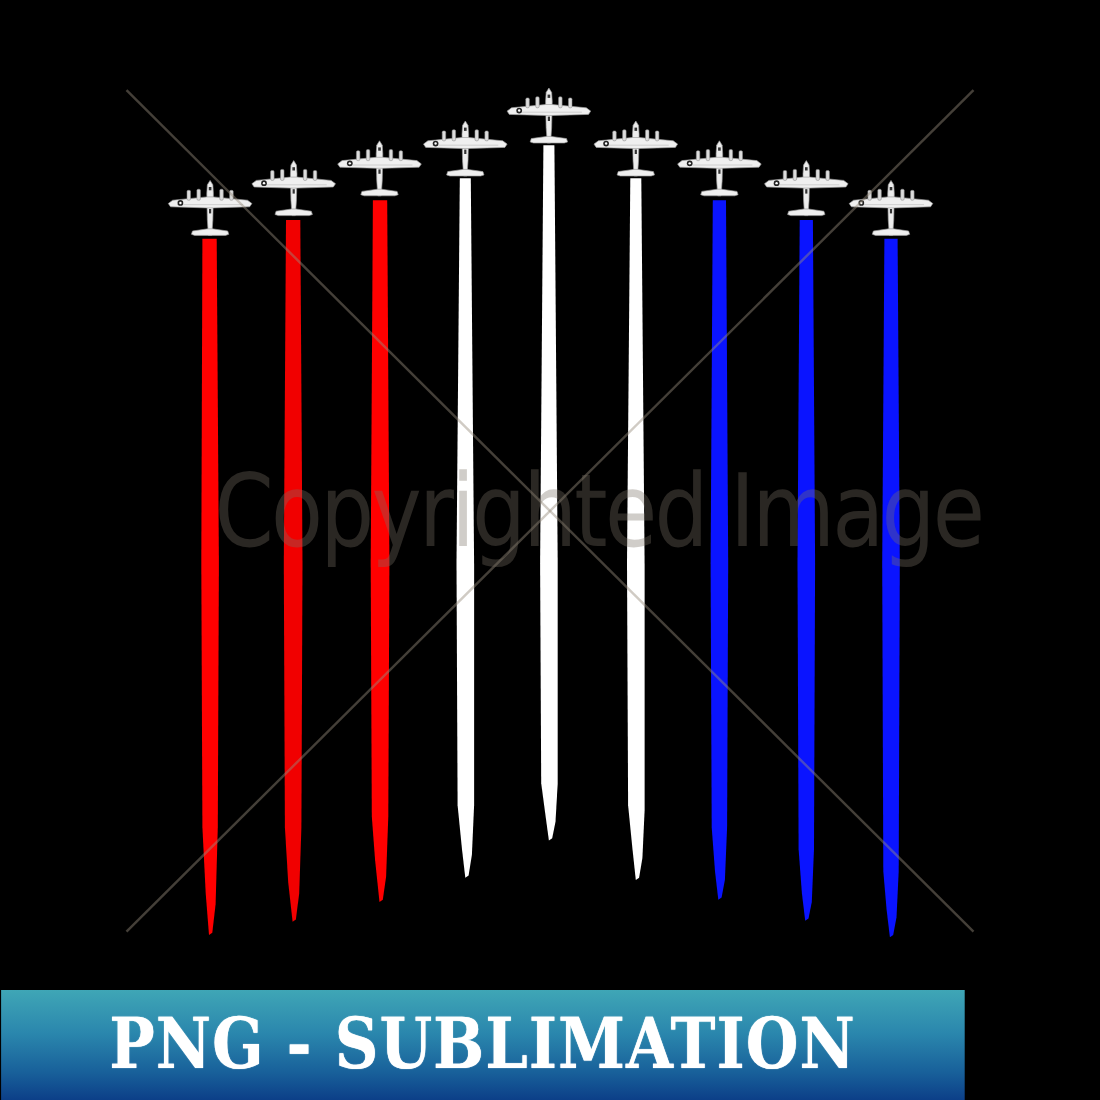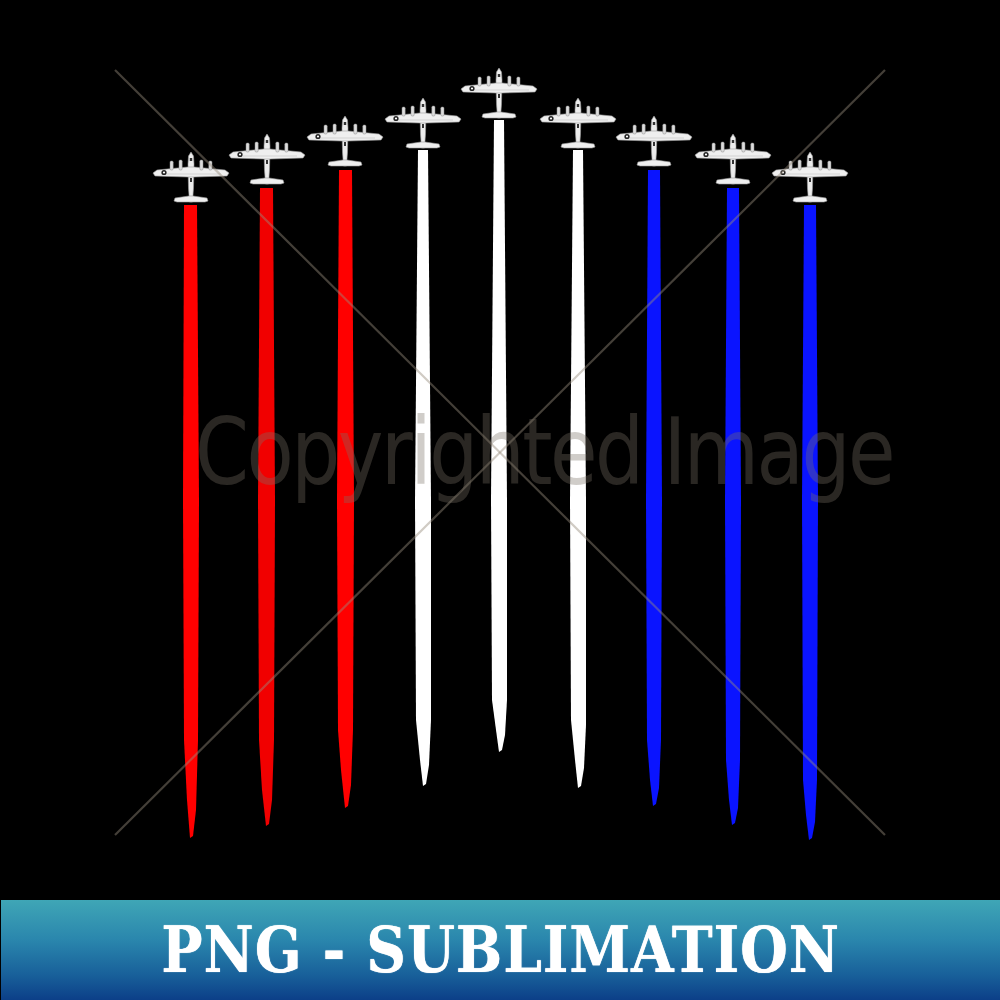--- a/index.html
+++ b/index.html
@@ -1,29 +1,29 @@
 <!DOCTYPE html>
 <html><head>
 <meta charset="utf-8">
 <style>
   html, body { margin: 0; padding: 0; background: #000; }
   body { width: 1000px; height: 1000px; position: relative; overflow: hidden; font-family: "DejaVu Serif", serif; }
-  .canvas { position: absolute; left: 0; top: 0; width: 1000px; height: 900px; background: #000; }
+  .canvas { position: absolute; left: 0; top: 12px; width: 1000px; height: 900px; background: #000; }
   .art { position: absolute; left: 0; top: 0; }
   .watermark {
     position: absolute; left: 195px; top: 398px; width: 630px; height: 110px;
     color: rgba(120,112,100,0.35);
     font-family: "DejaVu Sans", sans-serif;
     font-size: 92px; line-height: 110px; white-space: nowrap;
     letter-spacing: -3px;
     transform: scaleX(0.84); transform-origin: left center;
     pointer-events: none;
   }
   .banner {
-    position: absolute; left: 1px; top: 900px; width: 999px; height: 100px;
+    position: absolute; left: 1px; top: 900px; width: 876px; height: 100px;
     background: linear-gradient(to bottom, #3fa6b6 0%, #2a86ad 40%, #18609a 75%, #0c3f88 100%);
     display: flex; align-items: center; justify-content: center;
   }
   .banner-text {
     color: #ffffff; font-family: "DejaVu Serif", serif; font-weight: bold;
     font-size: 64px; line-height: 1; letter-spacing: 1px; white-space: nowrap;
     transform: scaleX(0.86);
     text-shadow: 0 0 1px #fff;
   }
 </style>

